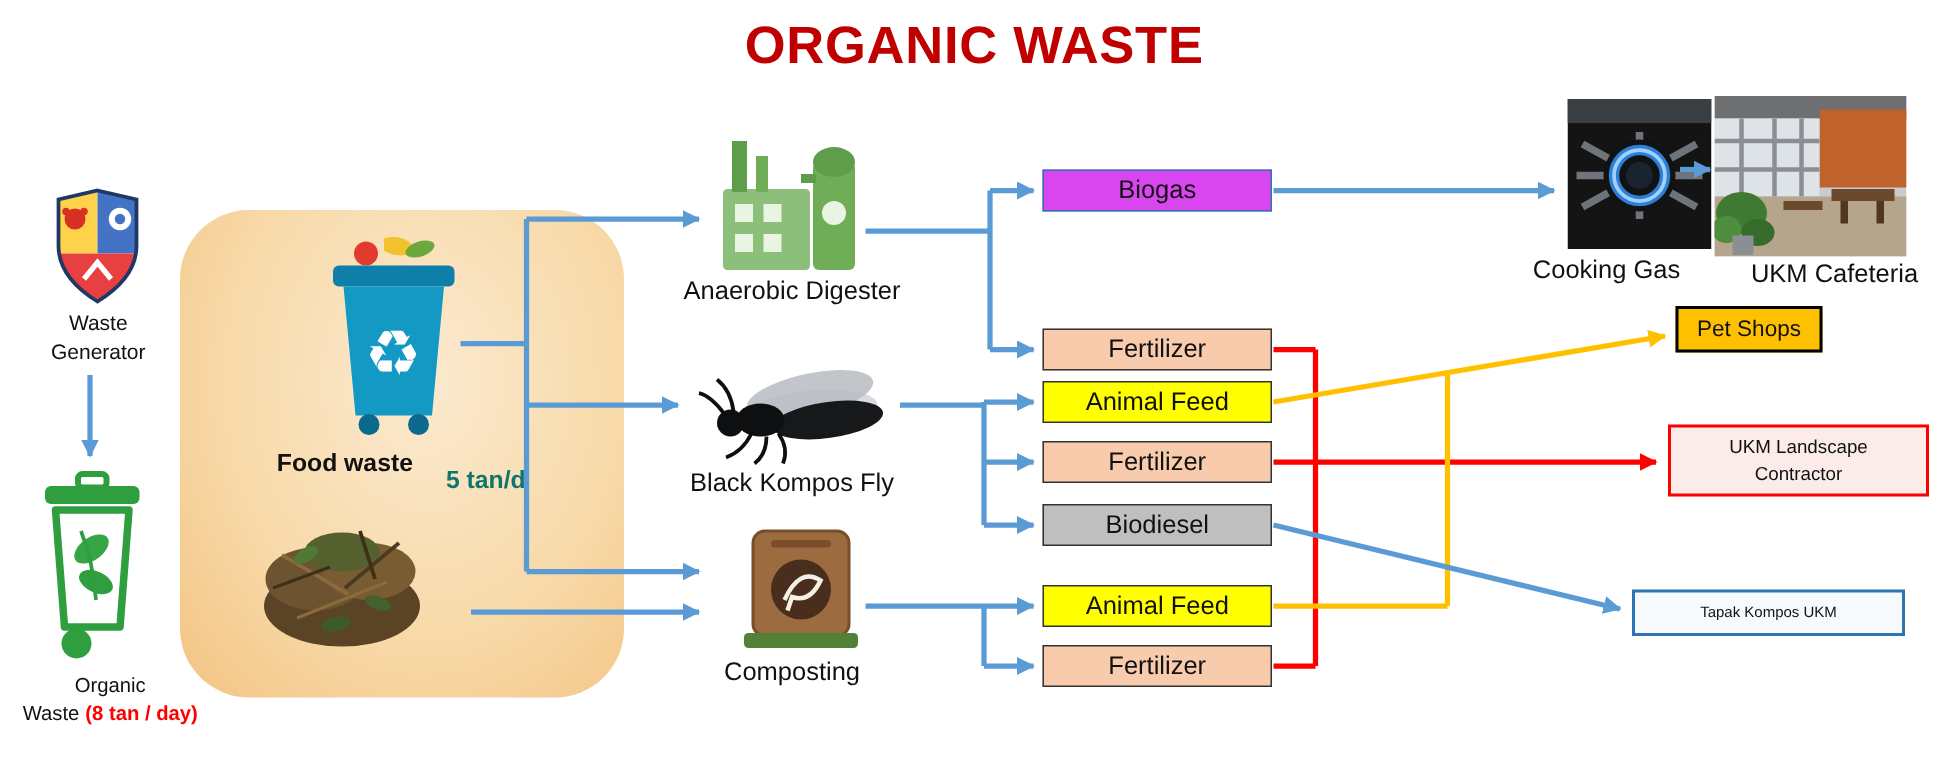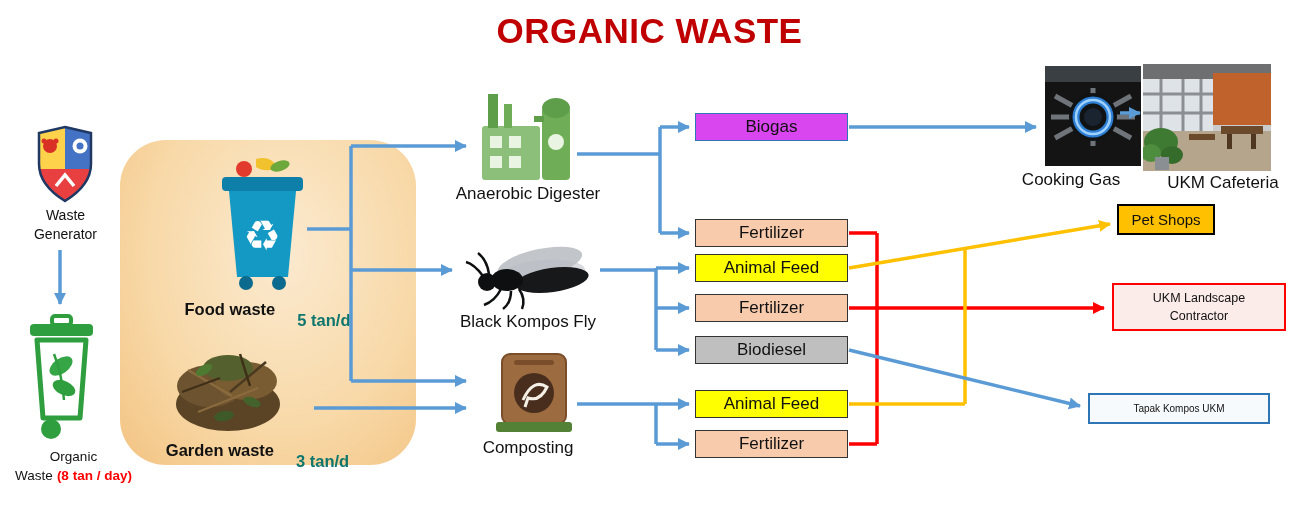--- a/index.html
+++ b/index.html
@@ -129,24 +129,20 @@
       <ellipse cx="58" cy="28" rx="25" ry="13" fill="#55602F"></ellipse>
       <path d="M18,30 L62,56" stroke="#8A6B3E" stroke-width="2.5"></path>
       <path d="M96,22 L60,52" stroke="#4A3A20" stroke-width="2.5"></path>
       <path d="M28,72 L88,48" stroke="#8A6B3E" stroke-width="2"></path>
       <path d="M70,14 L80,46" stroke="#3E2F17" stroke-width="2.5"></path>
       <path d="M12,52 L50,38" stroke="#3E2F17" stroke-width="2"></path>
       <ellipse cx="34" cy="30" rx="9" ry="4.5" fill="#4F7A32" transform="rotate(-30 34 30)"></ellipse>
       <ellipse cx="82" cy="62" rx="9" ry="4.5" fill="#44622B" transform="rotate(20 82 62)"></ellipse>
       <ellipse cx="54" cy="76" rx="10" ry="5" fill="#3E5A28" transform="rotate(-10 54 76)"></ellipse>
     </svg>
-  </div>
-  <div class="caption cap-bold row" style="left:140px; top:441px; width:235px;">
-    <span>Garden waste</span>
-    <span class="rate">3 tan/d</span>
   </div>
 
   <div class="icon" style="left:478px; top:86px; width:98px; height:96px;">
     <svg viewBox="0 0 98 96">
       <rect x="4" y="40" width="58" height="54" rx="3" fill="#8CC07A"></rect>
       <rect x="12" y="50" width="12" height="12" fill="#EAF4E2"></rect>
       <rect x="31" y="50" width="12" height="12" fill="#EAF4E2"></rect>
       <rect x="12" y="70" width="12" height="12" fill="#EAF4E2"></rect>
       <rect x="31" y="70" width="12" height="12" fill="#EAF4E2"></rect>
       <rect x="10" y="8" width="10" height="34" fill="#5E9E4A"></rect>

